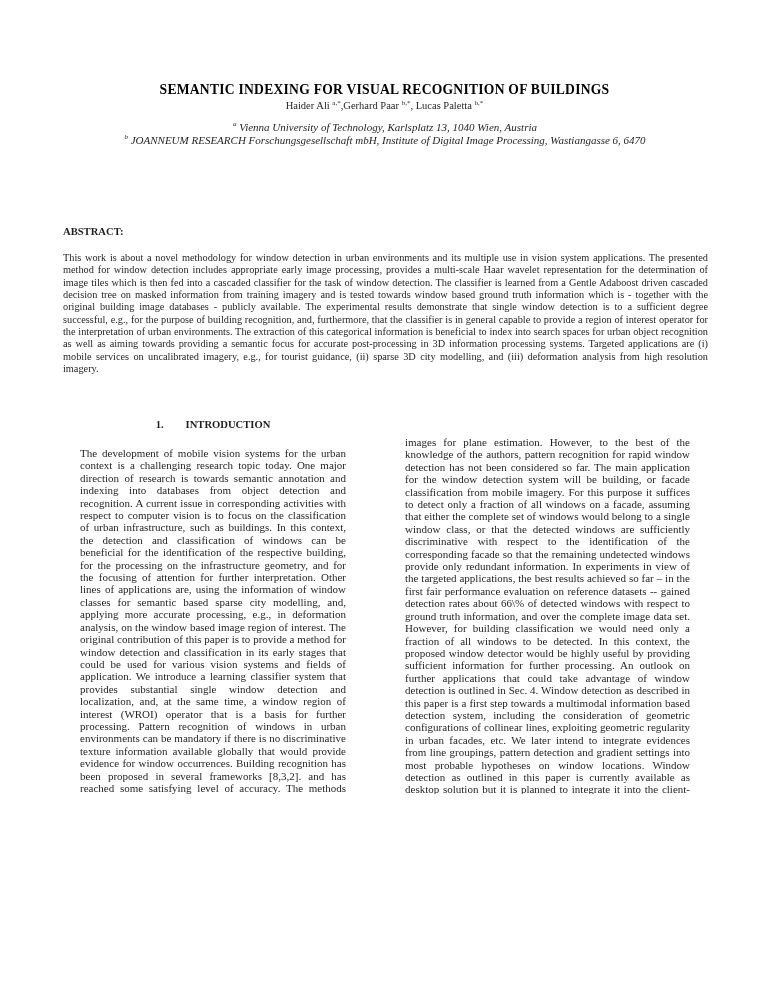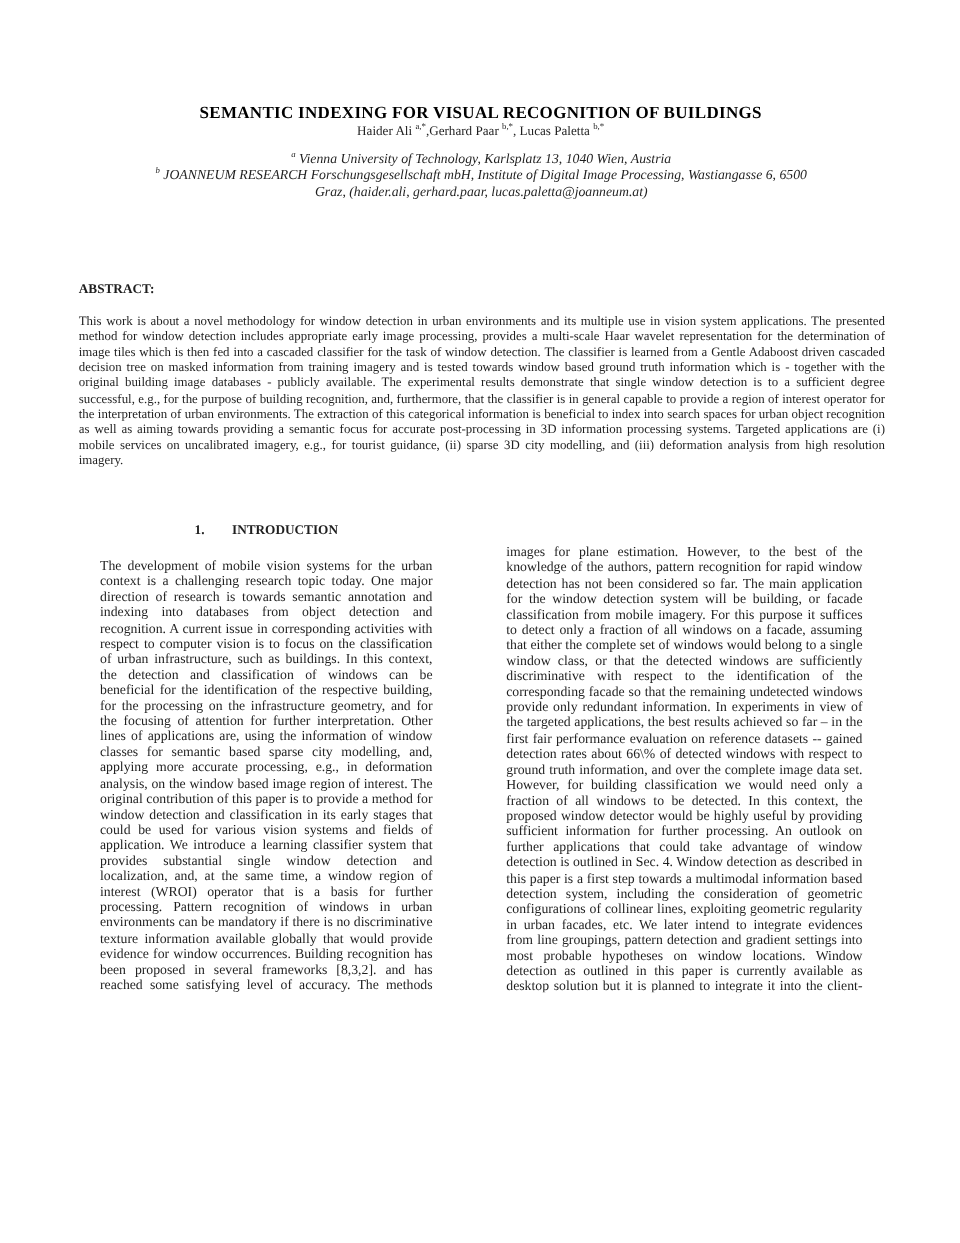--- a/index.html
+++ b/index.html
@@ -135,22 +135,21 @@
 
 <div class="page">
 
   <header class="head">
     <h1 class="title">SEMANTIC INDEXING FOR VISUAL RECOGNITION OF BUILDINGS</h1>
     <div class="authors"><span>Haider Ali </span><sup>a,*</sup><span>,Gerhard Paar </span><sup>b,*</sup><span>, Lucas Paletta </span><sup>b,*</sup></div>
   </header>
 
   <div class="affil">
     <div><sup>a</sup><span> Vienna University of Technology, Karlsplatz 13, 1040 Wien, Austria</span></div>
-    <div><sup>b</sup><span> JOANNEUM RESEARCH Forschungsgesellschaft mbH, Institute of Digital Image Processing, Wastiangasse 6, 6500</span></div>
-    <div>Graz, (haider.ali, gerhard.paar, lucas.paletta@joanneum.at)</div>
+    <div><sup>b</sup><span> JOANNEUM RESEARCH Forschungsgesellschaft mbH, Institute of Digital Image Processing, Wastiangasse 6, 6470</span></div>
   </div>
 
 
   <div class="abs-head">ABSTRACT:</div>
   <p class="abs-body">This work is about a novel methodology for window detection in urban environments and its multiple use in vision system applications. The presented method for window detection includes appropriate early image processing, provides a multi-scale Haar wavelet representation for the determination of image tiles which is then fed into a cascaded classifier for the task of window detection. The classifier is learned from a Gentle Adaboost driven cascaded decision tree on masked information from training imagery and is tested towards window based ground truth information which is - together with the original building image databases - publicly available. The experimental results demonstrate that single window detection is to a sufficient degree successful, e.g., for the purpose of building recognition, and, furthermore, that the classifier is in general capable to provide a region of interest operator for the interpretation of urban environments. The extraction of this categorical information is beneficial to index into search spaces for urban object recognition as well as aiming towards providing a semantic focus for accurate post-processing in 3D information processing systems. Targeted applications are (i) mobile services on uncalibrated imagery, e.g., for tourist guidance, (ii) sparse 3D city modelling, and (iii) deformation analysis from high resolution imagery.</p>
 
   <div class="col col-left">
     <div class="sec-head"><span>1.</span><span class="sec-title">INTRODUCTION</span></div>
     <p class="body-text">The development of mobile vision systems for the urban context is a challenging research topic today. One major direction of research is towards semantic annotation and indexing into databases from object detection and recognition. A current issue in corresponding activities with respect to computer vision is to focus on the classification of urban infrastructure, such as buildings. In this context, the detection and classification of windows can be beneficial for the identification of the respective building, for the processing on the infrastructure geometry, and for the focusing of attention for further interpretation. Other lines of applications are, using the information of window classes for semantic based sparse city modelling, and, applying more accurate processing, e.g., in deformation analysis, on the window based image region of interest. The original contribution of this paper is to provide a method for window detection and classification in its early stages that could be used for various vision systems and fields of application. We introduce a learning classifier system that provides substantial single window detection and localization, and, at the same time, a window region of interest (WROI) operator that is a basis for further processing. Pattern recognition of windows in urban environments can be mandatory if there is no discriminative texture information available globally that would provide evidence for window occurrences. Building recognition has been proposed in several frameworks [8,3,2]. and has reached some satisfying level of accuracy. The methods used in their work is mainly relying on the extraction of local information, such as, orientation histograms and SIFT descriptors [3], attention based recognition on selected descriptors [6], or selection of informative descriptors [2]. [8] Used the method to identify rectangular features from projected outliers on a rectified wall-plane for window detection, still requiring multiple</p>
   </div>

